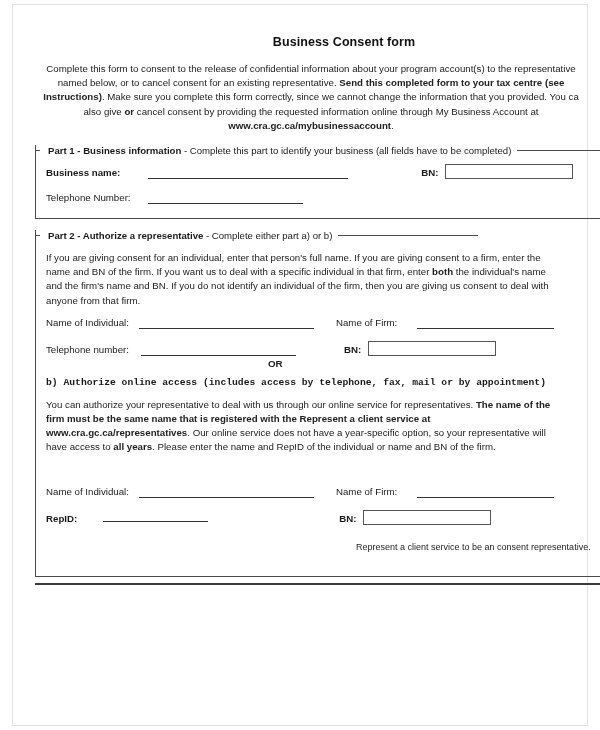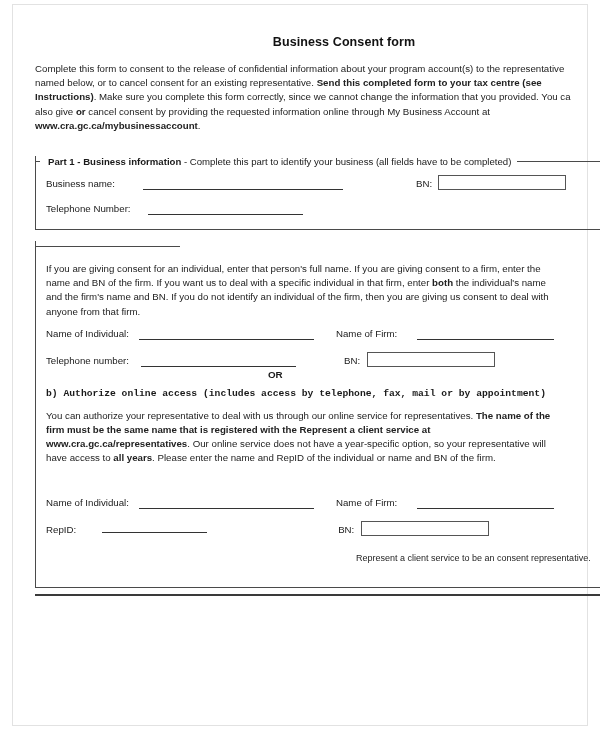--- a/index.html
+++ b/index.html
@@ -45,21 +45,22 @@
     line-height: 14.2px;
     margin: 0;
     text-align: left;
     white-space: normal;
     color: #222;
   }
   .para b { font-weight: bold; }
 
   .intro {
     width: 552px;           
-    margin-bottom: 24px;
+    margin-bottom: 13px;
+    text-align: center;
   }
 
   .note-line {
     font-size: 9.7px;
     font-weight: bold;
     line-height: 14px;
     margin: 0 0 9px 0;
   }
 
   
@@ -111,21 +112,21 @@
     display: flex;
     align-items: flex-end;
     margin-bottom: 10px;
   }
   .flabel {
     font-size: 9.7px;
     line-height: 13px;
     white-space: nowrap;
     color: #1a1a1a;
   }
-  .flabel.bold { font-weight: normal; text-align: right; }
+  .flabel.bold { font-weight: bold; text-align: right; }
   .fline {
     border-bottom: 1px solid #333;
     height: 12px;
   }
   .fbox {
     border: 1px solid #555;
     background: #fff;
     height: 15px;
   }
 
@@ -188,20 +189,21 @@
         <div class="frow" style="margin-bottom:6px;">
           <span class="flabel">Telephone Number:</span>
           <span class="fline" style="width:155px; margin-left:17px;"></span>
         </div>
       </div>
     </div>
 
     <div class="part">
       <div class="part-legend">
         <span class="legend-stub"></span>
+        <span class="legend-text"><b>Part 2 - Authorize a representative</b> - Complete either part a) or b)</span>
         <span class="legend-rule" style="max-width:140px;"></span>
       </div>
 
       <div class="part-body" style="padding-top:8px;">
 
 
         <p class="para blk" style="width:518px;">If you are giving consent for an individual, enter that person's full name. If you are giving consent to a firm, enter the name and BN of the firm. If you want us to deal with a specific individual in that firm, enter <b>both</b> the individual's name and the firm's name and BN. If you do not identify an individual of the firm, then you are giving us consent to deal with anyone from that firm.</p>
 
 
         <div class="frow" style="margin-bottom:12px;">

